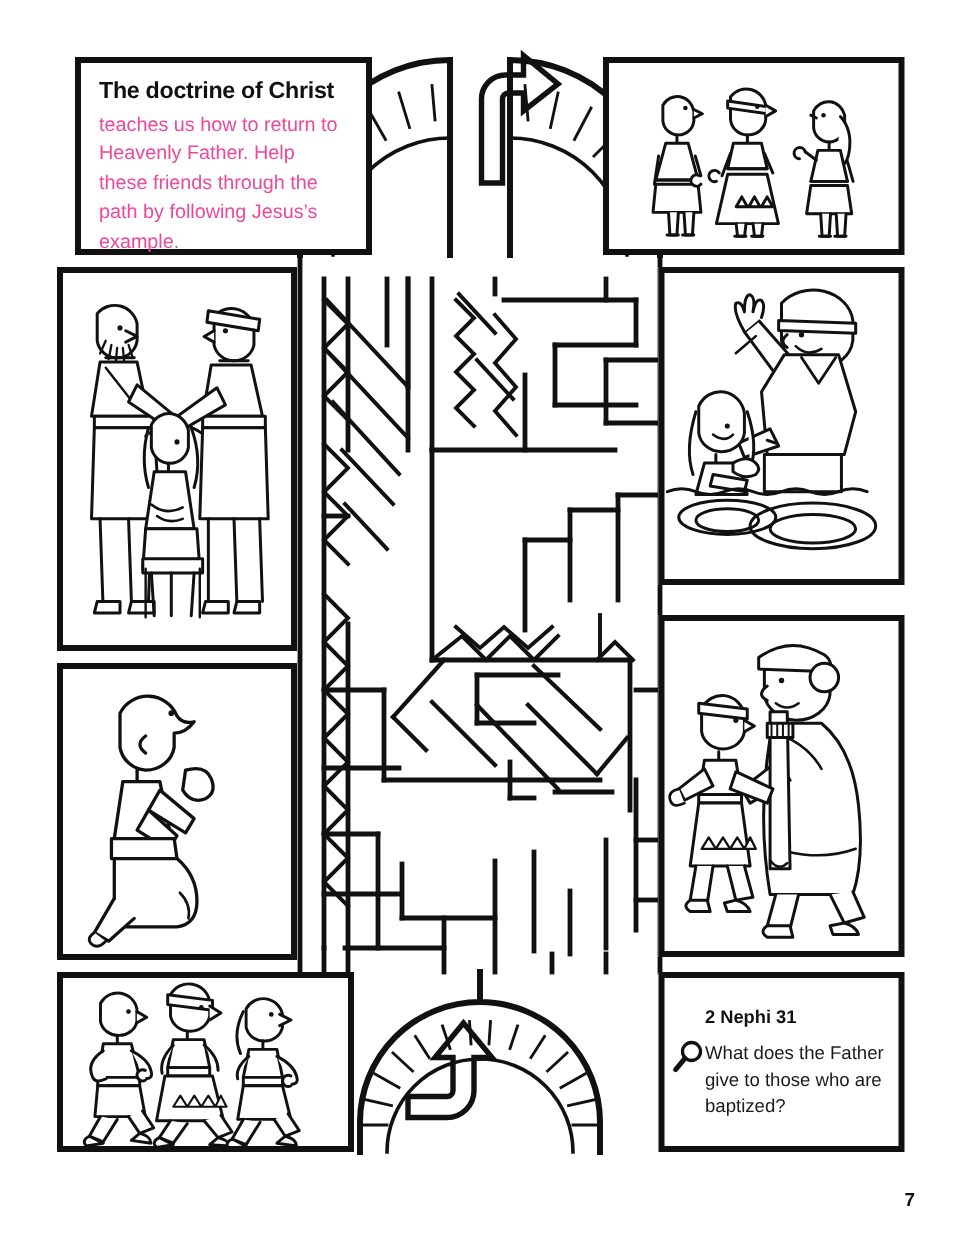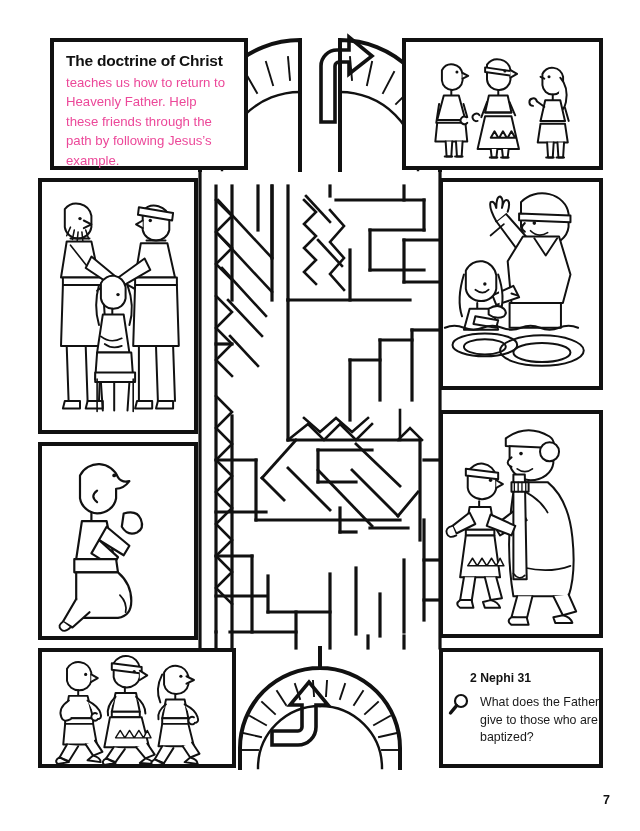--- a/index.html
+++ b/index.html
@@ -66,21 +66,21 @@
     font-weight: bold;
     color: #111111;
   }
   .q-icon {
     position: absolute;
     left: 5px; top: 41px;
     width: 22px; height: 24px;
   }
   .q-text {
     position: absolute;
-    left: 37px; top: 42px;
+    left: 27px; top: 42px;
     width: 128px;
     font-size: 12.4px;
     line-height: 1.42;
     color: #1a1a1a;
   }
 
   
   #illus-talking  { left: 402px; top: 38px;  width: 201px; height: 132px; }
   #illus-confirm  { left: 38px;  top: 178px; width: 160px; height: 256px; }
   #illus-baptism  { left: 439px; top: 178px; width: 164px; height: 212px; }

